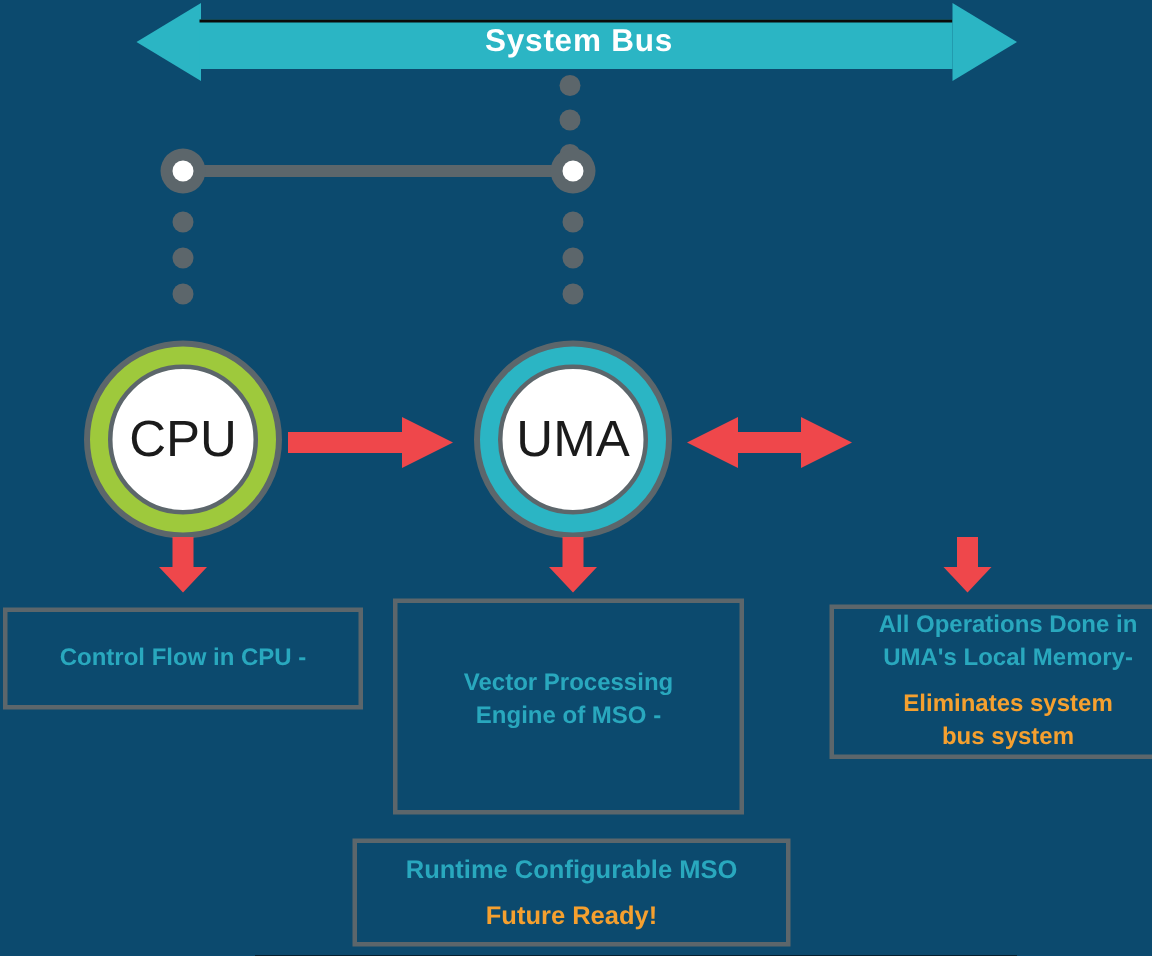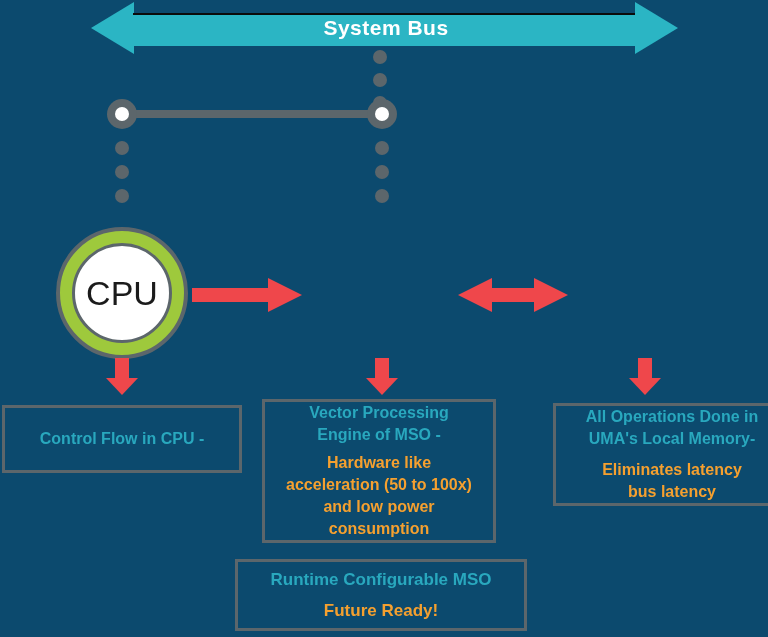--- a/index.html
+++ b/index.html
@@ -72,20 +72,23 @@
   <div class="dot" style="left:115px;top:141px;"></div>
   <div class="dot" style="left:115px;top:165px;"></div>
   <div class="dot" style="left:115px;top:189px;"></div>
   <div class="dot" style="left:375px;top:141px;"></div>
   <div class="dot" style="left:375px;top:165px;"></div>
   <div class="dot" style="left:375px;top:189px;"></div>
 
   <div class="node cpu">
     <div class="inner">CPU</div>
   </div>
+  <div class="node uma">
+    <div class="inner">UMA</div>
+  </div>
 
   <div class="rbody" style="left:192px;top:288px;width:76px;height:14px;"></div>
   <div class="rhead head-right" style="left:268px;top:278px;"></div>
 
   <div class="rhead head-left" style="left:458px;top:278px;"></div>
   <div class="rbody" style="left:490px;top:288px;width:46px;height:14px;"></div>
   <div class="rhead head-right" style="left:534px;top:278px;"></div>
 
   <div class="rbody" style="left:115px;top:358px;width:14px;height:20px;"></div>
   <div class="rhead head-down" style="left:106px;top:378px;"></div>
@@ -94,27 +97,26 @@
   <div class="rbody" style="left:638px;top:358px;width:14px;height:20px;"></div>
   <div class="rhead head-down" style="left:629px;top:378px;"></div>
 
   <div class="callout box-cpu">
     <p class="teal">Control Flow in CPU -</p>
   </div>
 
   <div class="callout box-uma">
     <p class="teal">Vector Processing Engine of MSO -</p>
     <div class="gap"></div>
-    <p class="orange">Hardware like acceleration (50 to 100x) and low power consumption</p>
   </div>
 
   <div class="callout box-memory">
     <p class="teal">All Operations Done in UMA's Local Memory-</p>
     <div class="gap"></div>
-    <p class="orange">Eliminates latency bus latency</p>
+    <p class="orange">Eliminates system bus system</p>
   </div>
 
   <div class="callout box-bottom">
     <p class="teal">Runtime Configurable MSO</p>
     <div class="gap"></div>
     <p class="orange">Future Ready!</p>
   </div>
 
 </div>
 

